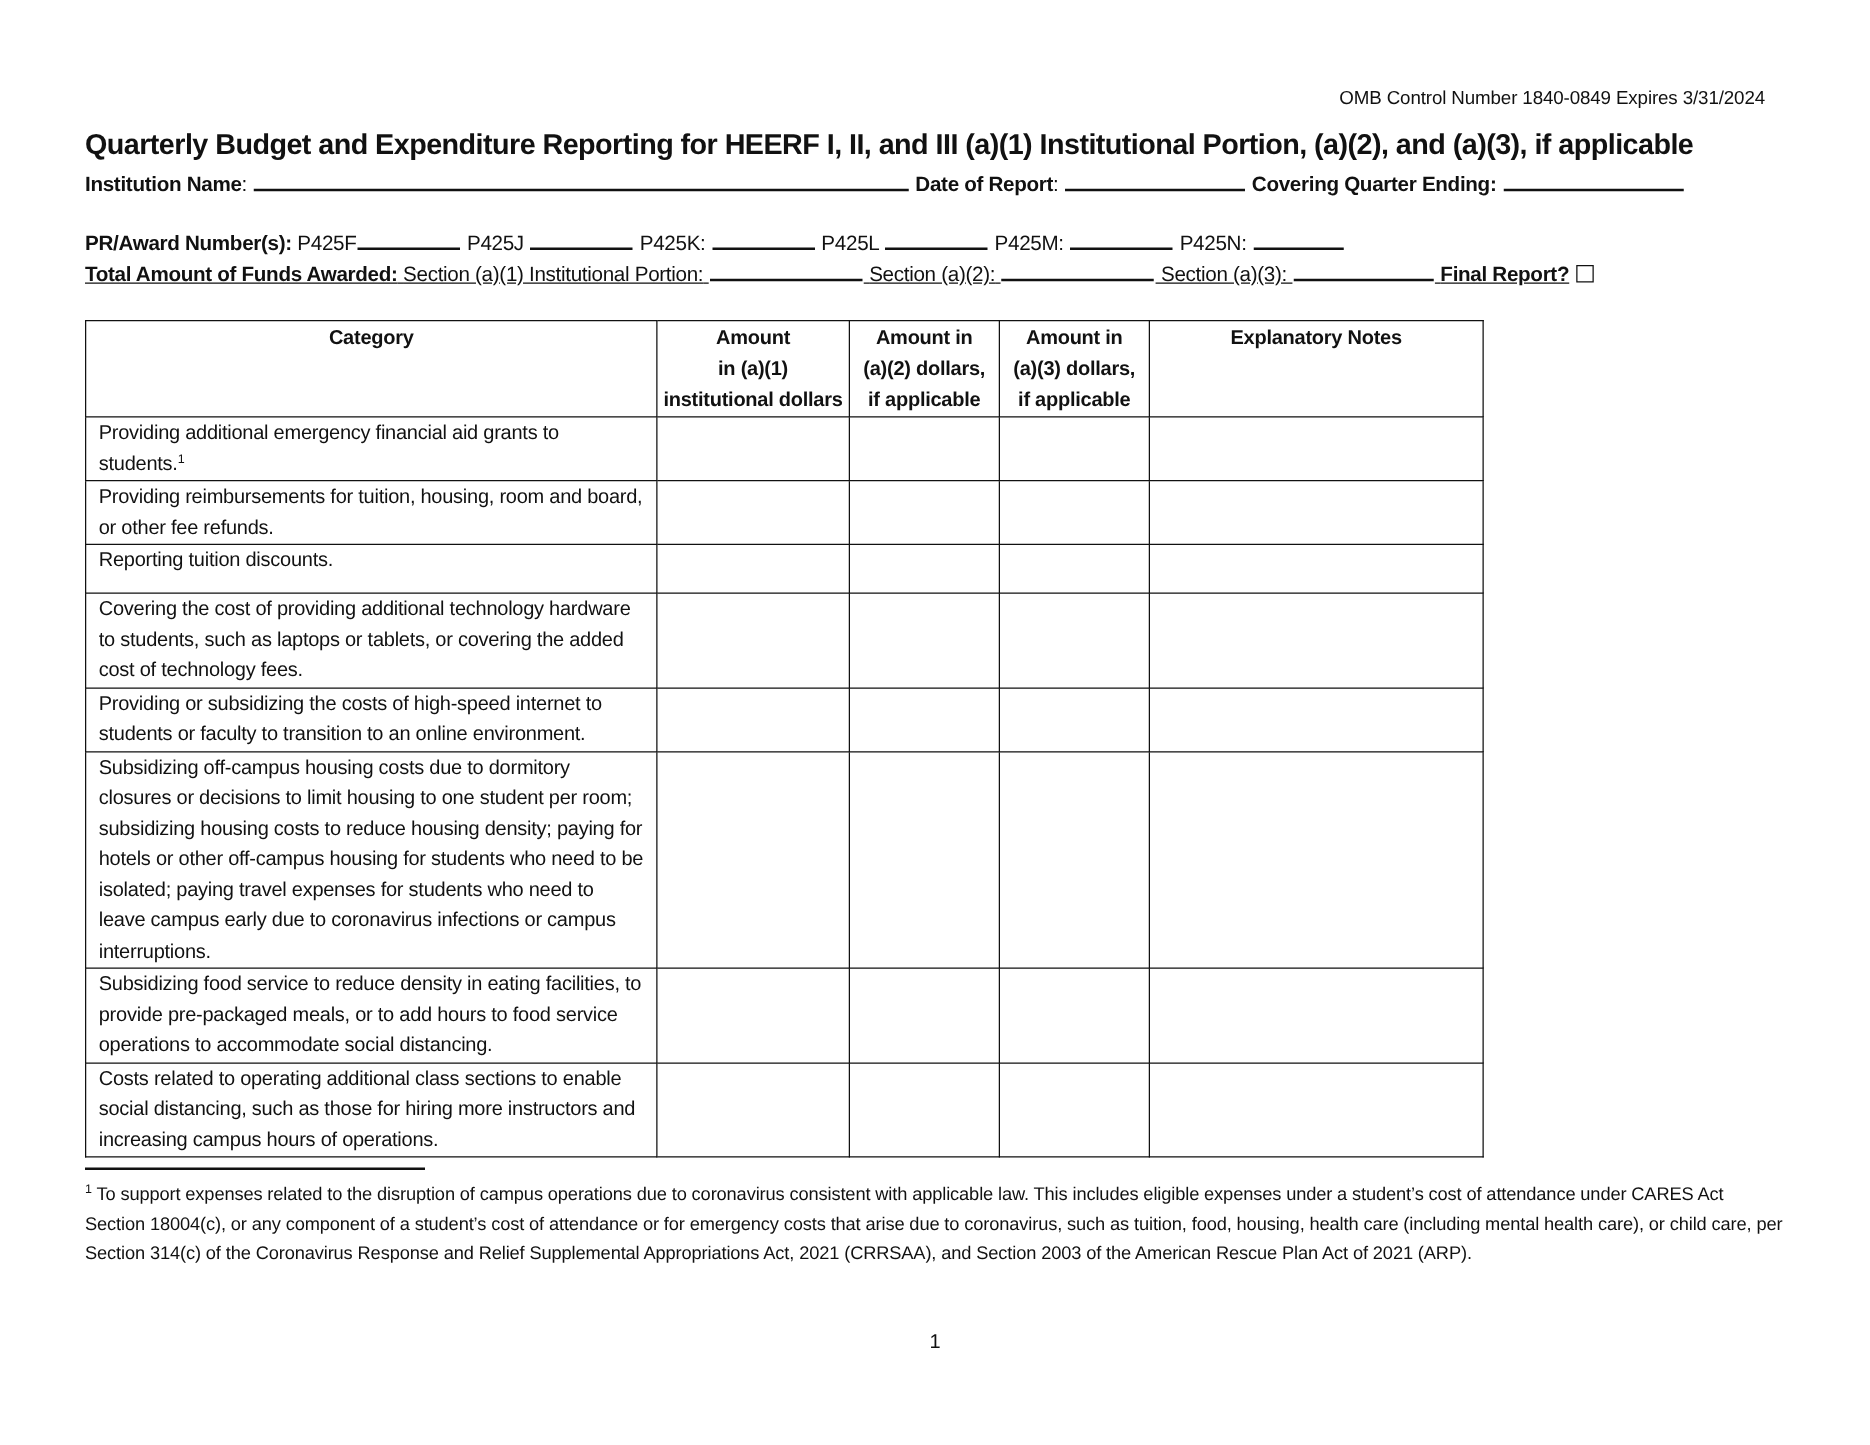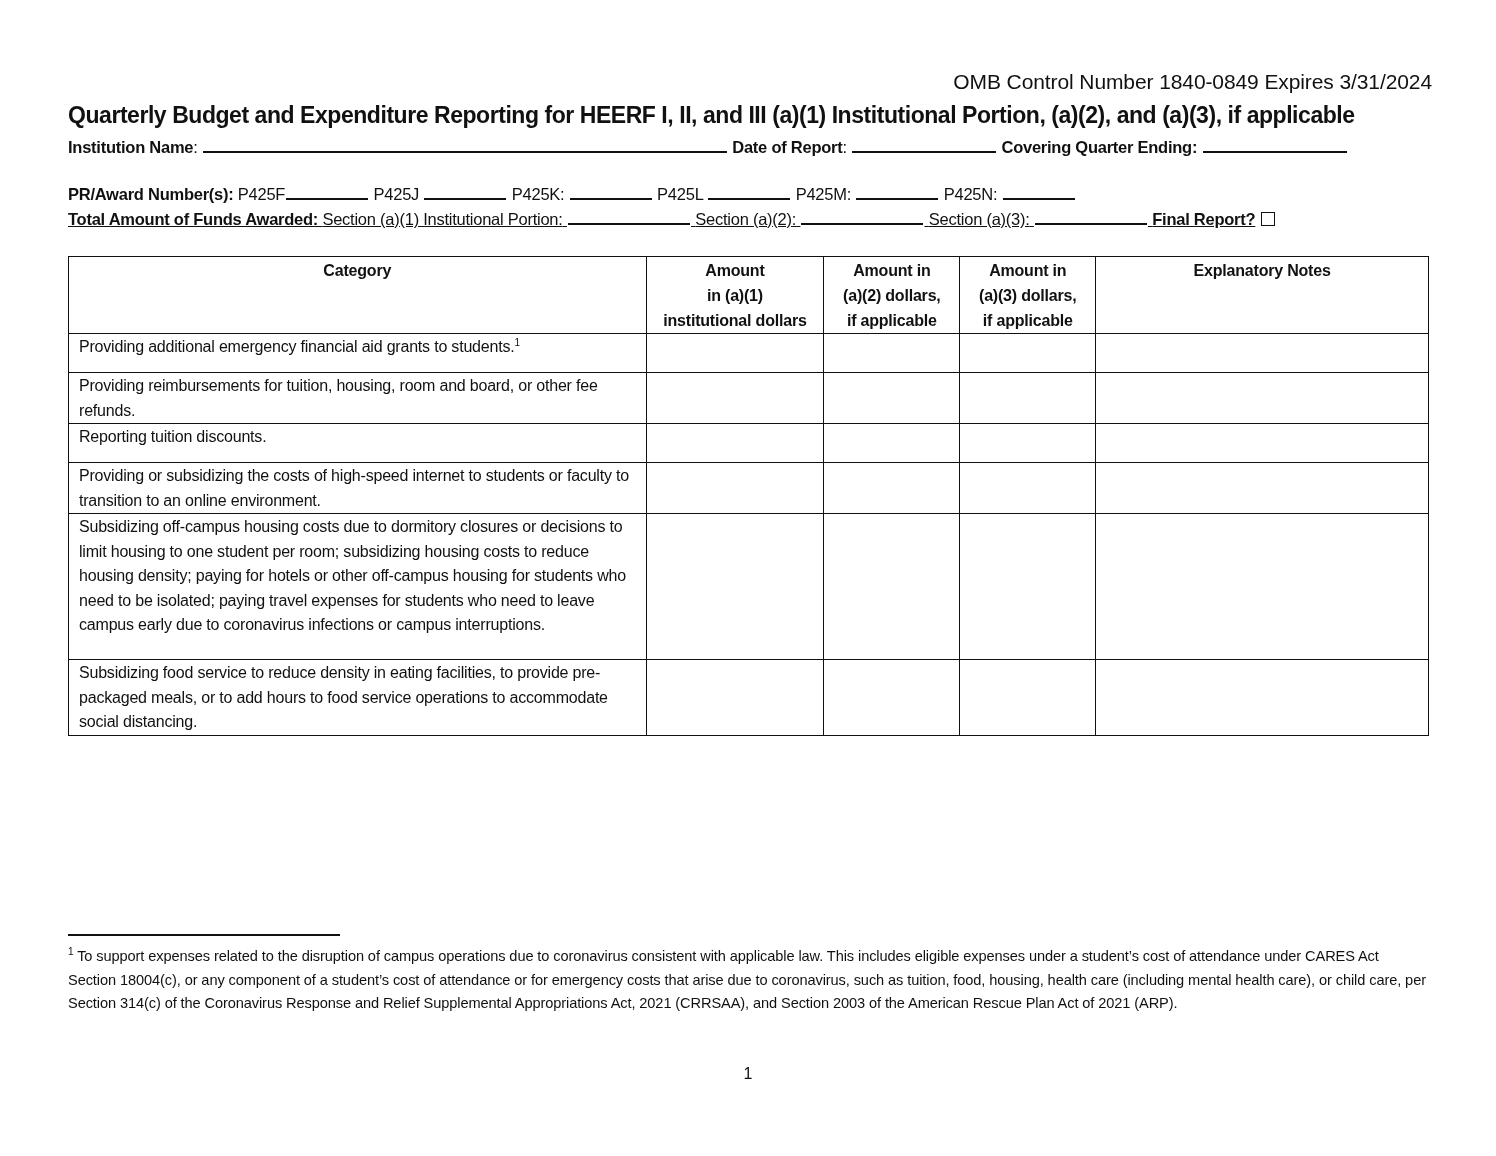--- a/index.html
+++ b/index.html
@@ -1,38 +1,38 @@
 <!DOCTYPE html>
 <html><head>
 <meta charset="utf-8">
 <style>
   html, body { margin: 0; padding: 0; background: #ffffff; }
   body {
     width: 1496px; height: 1156px; position: relative; overflow: hidden;
     font-family: "Liberation Sans", sans-serif; color: #111;
   }
   .omb {
-    position: absolute; top: 70px; right: 64px;
-    font-size: 21px; letter-spacing: -0.1px;
+    position: absolute; top: 70px; right: 84px;
+    font-size: 15px; letter-spacing: -0.1px;
   }
   .title {
     position: absolute; top: 102px; left: 68px; width: 1362px;
     font-size: 23px; font-weight: bold; letter-spacing: -0.45px; white-space: nowrap;
   }
   .line {
     position: absolute; left: 68px; font-size: 16.5px; white-space: nowrap; letter-spacing: -0.25px;
   }
   .line b { font-weight: bold; }
   .blank { display: inline-block; border-bottom: 2px solid #111; height: 15px; vertical-align: baseline; margin: 0 1px; }
   .checkbox {
     display: inline-block; width: 12px; height: 12px; border: 1.5px solid #111;
     vertical-align: -1px; margin-left: 6px; cursor: pointer;
   }
   table {
-    position: absolute; top: 256px; left: 68px; width: 1361px;
+    position: absolute; top: 256px; left: 68px; width: 1119px;
     border-collapse: collapse; font-size: 16px; letter-spacing: -0.2px;
   }
   th, td { border: 1px solid #111; vertical-align: top; padding: 0; }
   th { font-weight: bold; text-align: center; line-height: 25px; padding-top: 1px; }
   td.cat { padding: 1px 10px 0 10px; line-height: 24.5px; }
   td.input { cursor: text; }
   sup { font-size: 10px; vertical-align: 6px; line-height: 0; }
   .fn-rule {
     position: absolute; top: 934px; left: 68px; width: 272px; border-top: 2px solid #111;
   }
@@ -118,20 +118,27 @@
       <td class="input"></td>
       <td class="input"></td>
     </tr>
     <tr style="height:39px;">
       <td class="cat">Reporting tuition discounts.</td>
       <td class="input"></td>
       <td class="input"></td>
       <td class="input"></td>
       <td class="input"></td>
     </tr>
+    <tr style="height:74px;">
+      <td class="cat">Covering the cost of providing additional technology hardware to students, such as laptops or tablets, or covering the added cost of technology fees.</td>
+      <td class="input"></td>
+      <td class="input"></td>
+      <td class="input"></td>
+      <td class="input"></td>
+    </tr>
     <tr style="height:49px;padding-left:16px;">
       <td class="cat">Providing or subsidizing the costs of high-speed internet to students or faculty to transition to an online environment.</td>
       <td class="input"></td>
       <td class="input"></td>
       <td class="input"></td>
       <td class="input"></td>
     </tr>
     <tr style="height:146px;">
       <td class="cat">Subsidizing off-campus housing costs due to dormitory closures or decisions to limit housing to one student per room; subsidizing housing costs to reduce housing density; paying for hotels or other off-campus housing for students who need to be isolated; paying travel expenses for students who need to leave campus early due to coronavirus infections or campus interruptions.</td>
       <td class="input"></td>
@@ -139,19 +146,26 @@
       <td class="input"></td>
       <td class="input"></td>
     </tr>
     <tr style="height:74px;">
       <td class="cat">Subsidizing food service to reduce density in eating facilities, to provide pre-packaged meals, or to add hours to food service operations to accommodate social distancing.</td>
       <td class="input"></td>
       <td class="input"></td>
       <td class="input"></td>
       <td class="input"></td>
     </tr>
+    <tr style="height:74px;">
+      <td class="cat">Costs related to operating additional class sections to enable social distancing, such as those for hiring more instructors and increasing campus hours of operations.</td>
+      <td class="input"></td>
+      <td class="input"></td>
+      <td class="input"></td>
+      <td class="input"></td>
+    </tr>
   </tbody>
 </table>
 
 <div class="fn-rule"></div>
 <div class="footnote"><sup>1</sup> <span>To support expenses related to the disruption of campus operations due to coronavirus consistent with applicable law. This includes eligible expenses under a student’s cost of attendance under CARES Act Section 18004(c), or any component of a student’s cost of attendance or for emergency costs that arise due to coronavirus, such as tuition, food, housing, health care (including mental health care), or child care, per Section 314(c) of the Coronavirus Response and Relief Supplemental Appropriations Act, 2021 (CRRSAA), and Section 2003 of the American Rescue Plan Act of 2021 (ARP).</span></div>
 
 <div class="pagenum">1</div>
 
 </body></html>

